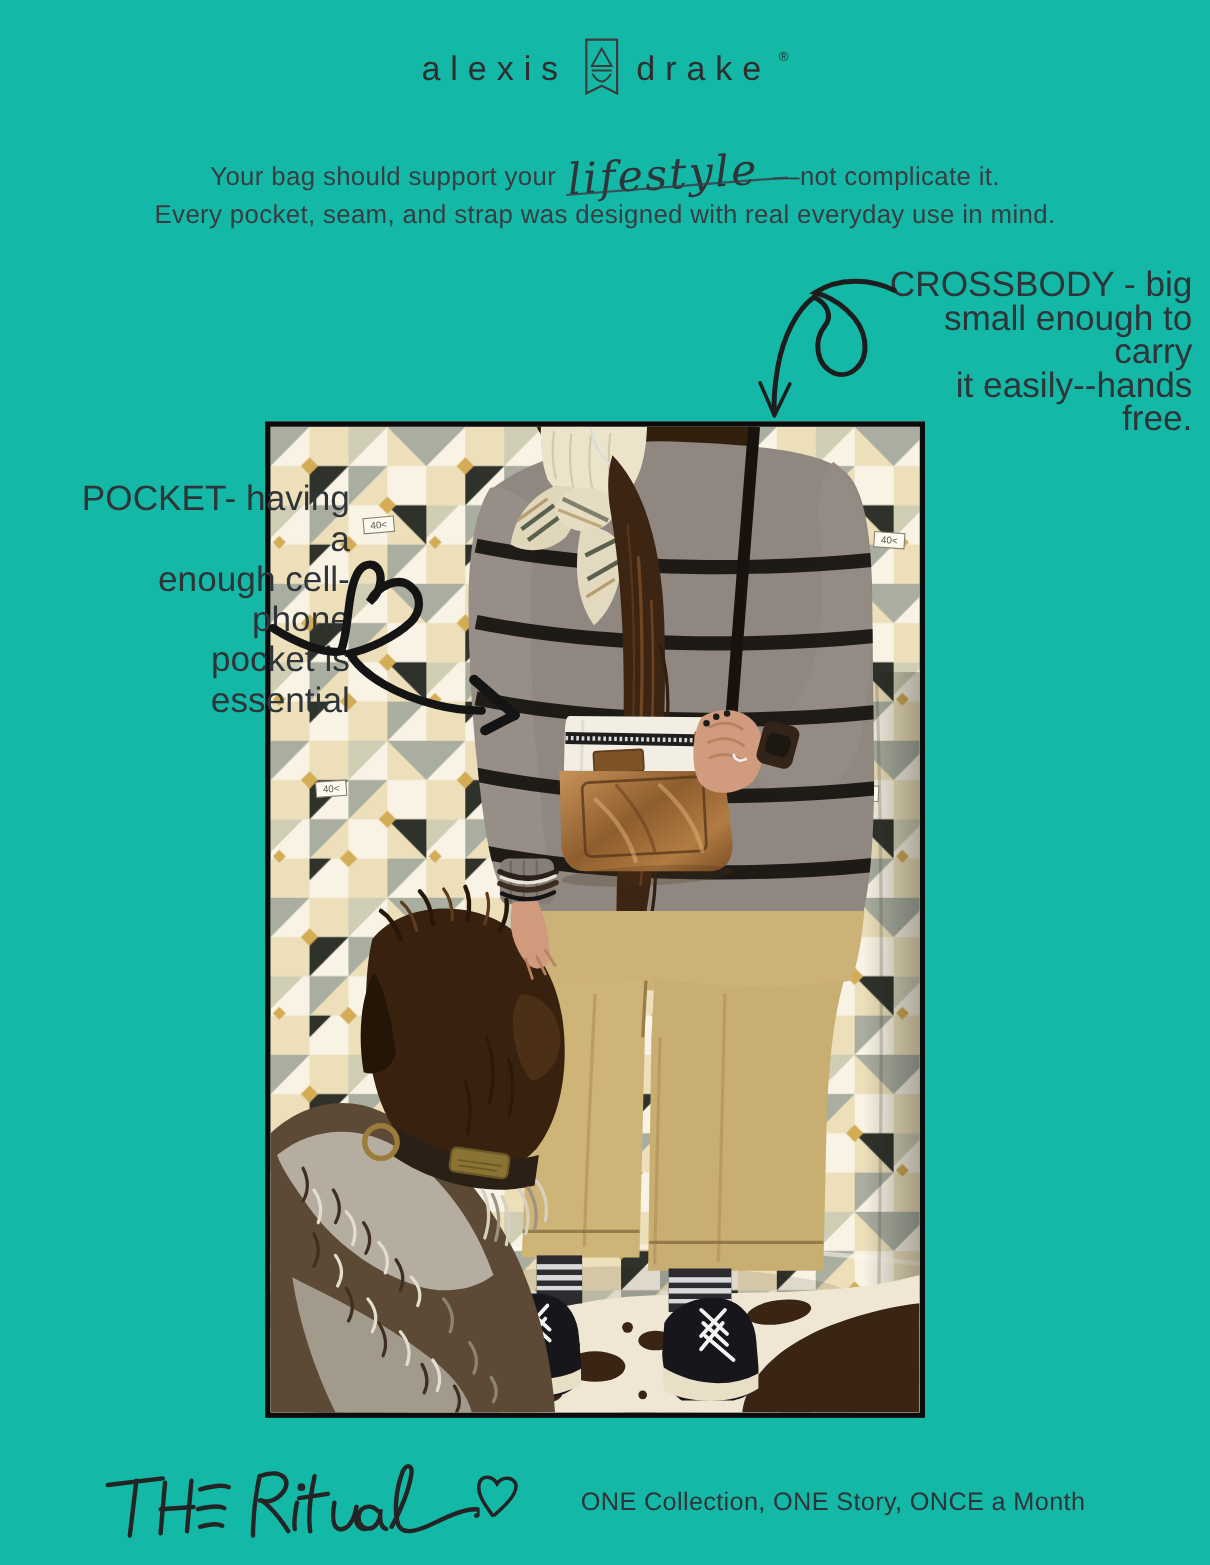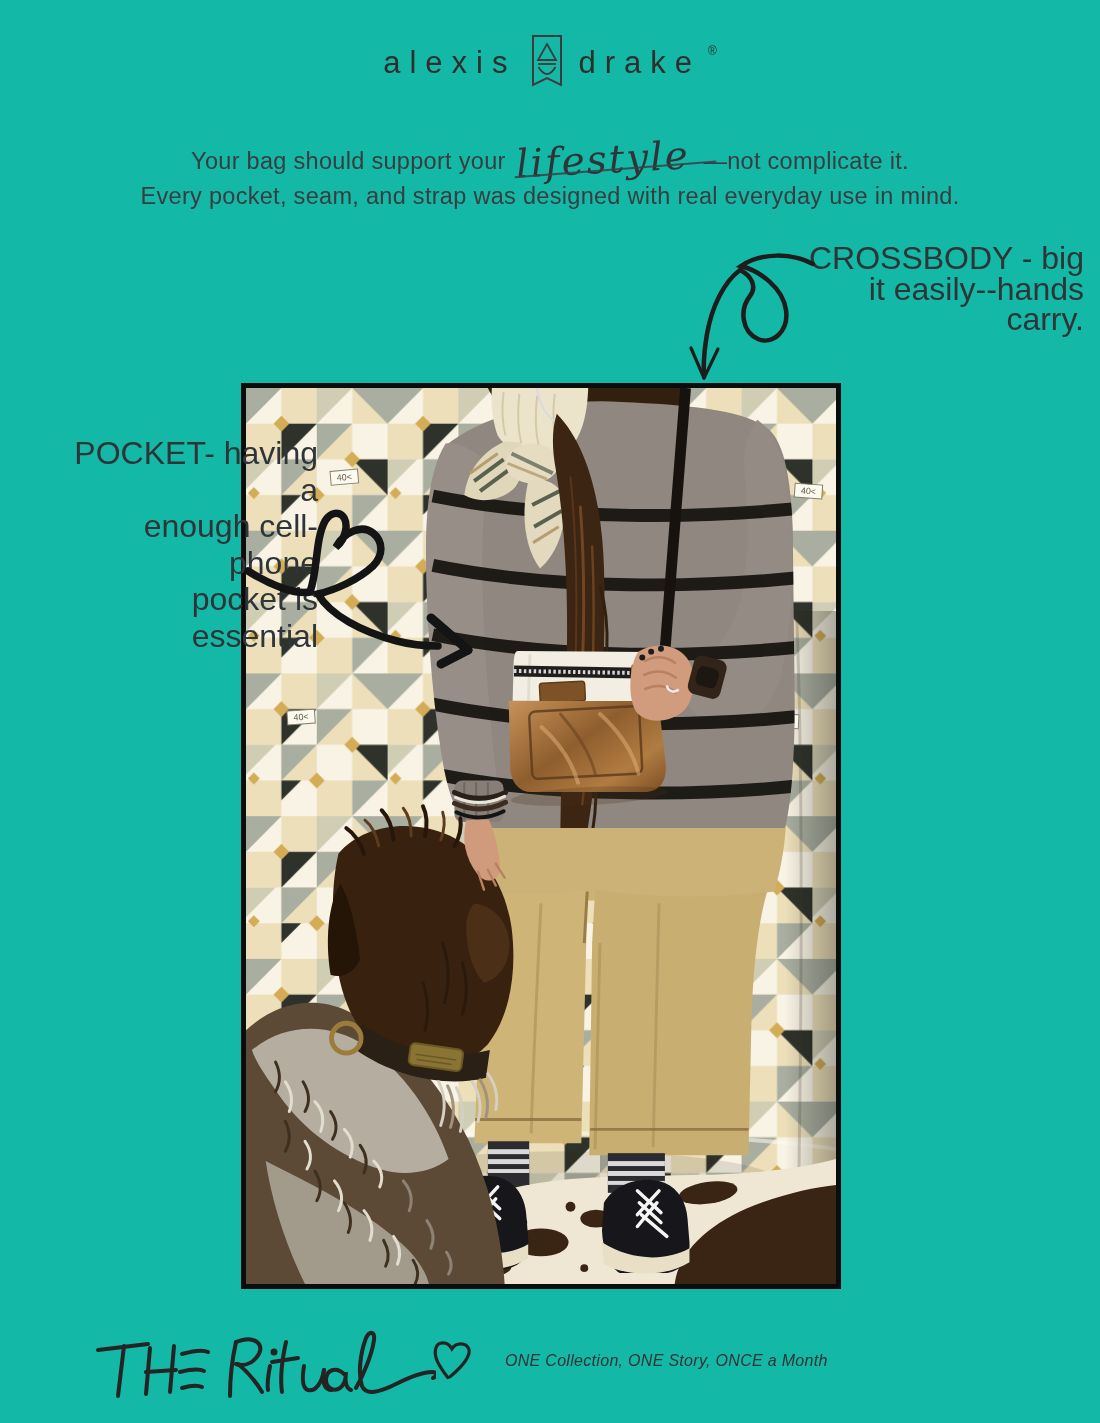--- a/index.html
+++ b/index.html
@@ -25,21 +25,21 @@
   .note-pocket{position:absolute;top:435px;left:58px;width:260px;text-align:right;line-height:36.5px;z-index:6;}
   .note-pocket .l1{margin-left:6px;}
   .arrow{position:absolute;z-index:6;}
   
   .photo-frame{position:absolute;left:241px;top:383px;width:590px;height:896px;
                border:5px solid #0c0c0c;background:#f8f3e4;z-index:1;}
   .photo-frame svg{display:block;width:100%;height:100%;}
   
   .footer-script{position:absolute;left:86px;top:1328px;z-index:2;}
   .footer-heart{position:absolute;left:430px;top:1338px;}
-  .footer-text{position:absolute;left:505px;top:1352px;font-size:16px;color:#2f3438;letter-spacing:.3px;font-style:italic;}
+  .footer-text{position:absolute;left:528px;top:1352px;font-size:23px;color:#2f3438;letter-spacing:.3px;}
   .sr{position:absolute;width:1px;height:1px;overflow:hidden;clip-path:inset(50%);white-space:nowrap;}
 </style>
 </head>
 <body>
 
 <div class="page">
 
   <div class="logo">
     <span class="word">alexis</span>
     <svg width="36" height="58" viewBox="0 0 36 58">
@@ -52,21 +52,22 @@
     <span class="reg">®</span>
   </div>
 
   <div class="tagline">
     <div class="row"><span>Your bag should support your</span><span class="script">lifestyle</span><span>—not complicate it.</span></div>
     <div class="row">Every pocket, seam, and strap was designed with real everyday use in mind.</div>
   </div>
 
   <div class="note note-cross">
     <div>CROSSBODY - big</div>
-    <div>it easily--hands carry.</div>
+    <div>small enough to carry</div>
+    <div>it easily--hands free.</div>
   </div>
   <svg class="arrow" style="left:680px;top:248px;" width="145" height="140" viewBox="0 0 145 140">
     <g fill="none" stroke="#1d1d1d" stroke-linecap="round">
       <path stroke-width="4.5" d="M133 16 C 112 5, 82 4, 61 18 C 80 23, 103 40, 106 62 C 109 84, 92 97, 78 91 C 62 84, 59 62, 70 48 C 77 39, 72 28, 60 22 C 44 34, 32 58, 27 86 C 24 104, 23 114, 24 127"></path>
       <path stroke-width="3.2" d="M24 130 L11 100"></path>
       <path stroke-width="3.2" d="M24 130 L38 101"></path>
     </g>
   </svg>
 
   <div class="note note-pocket">

